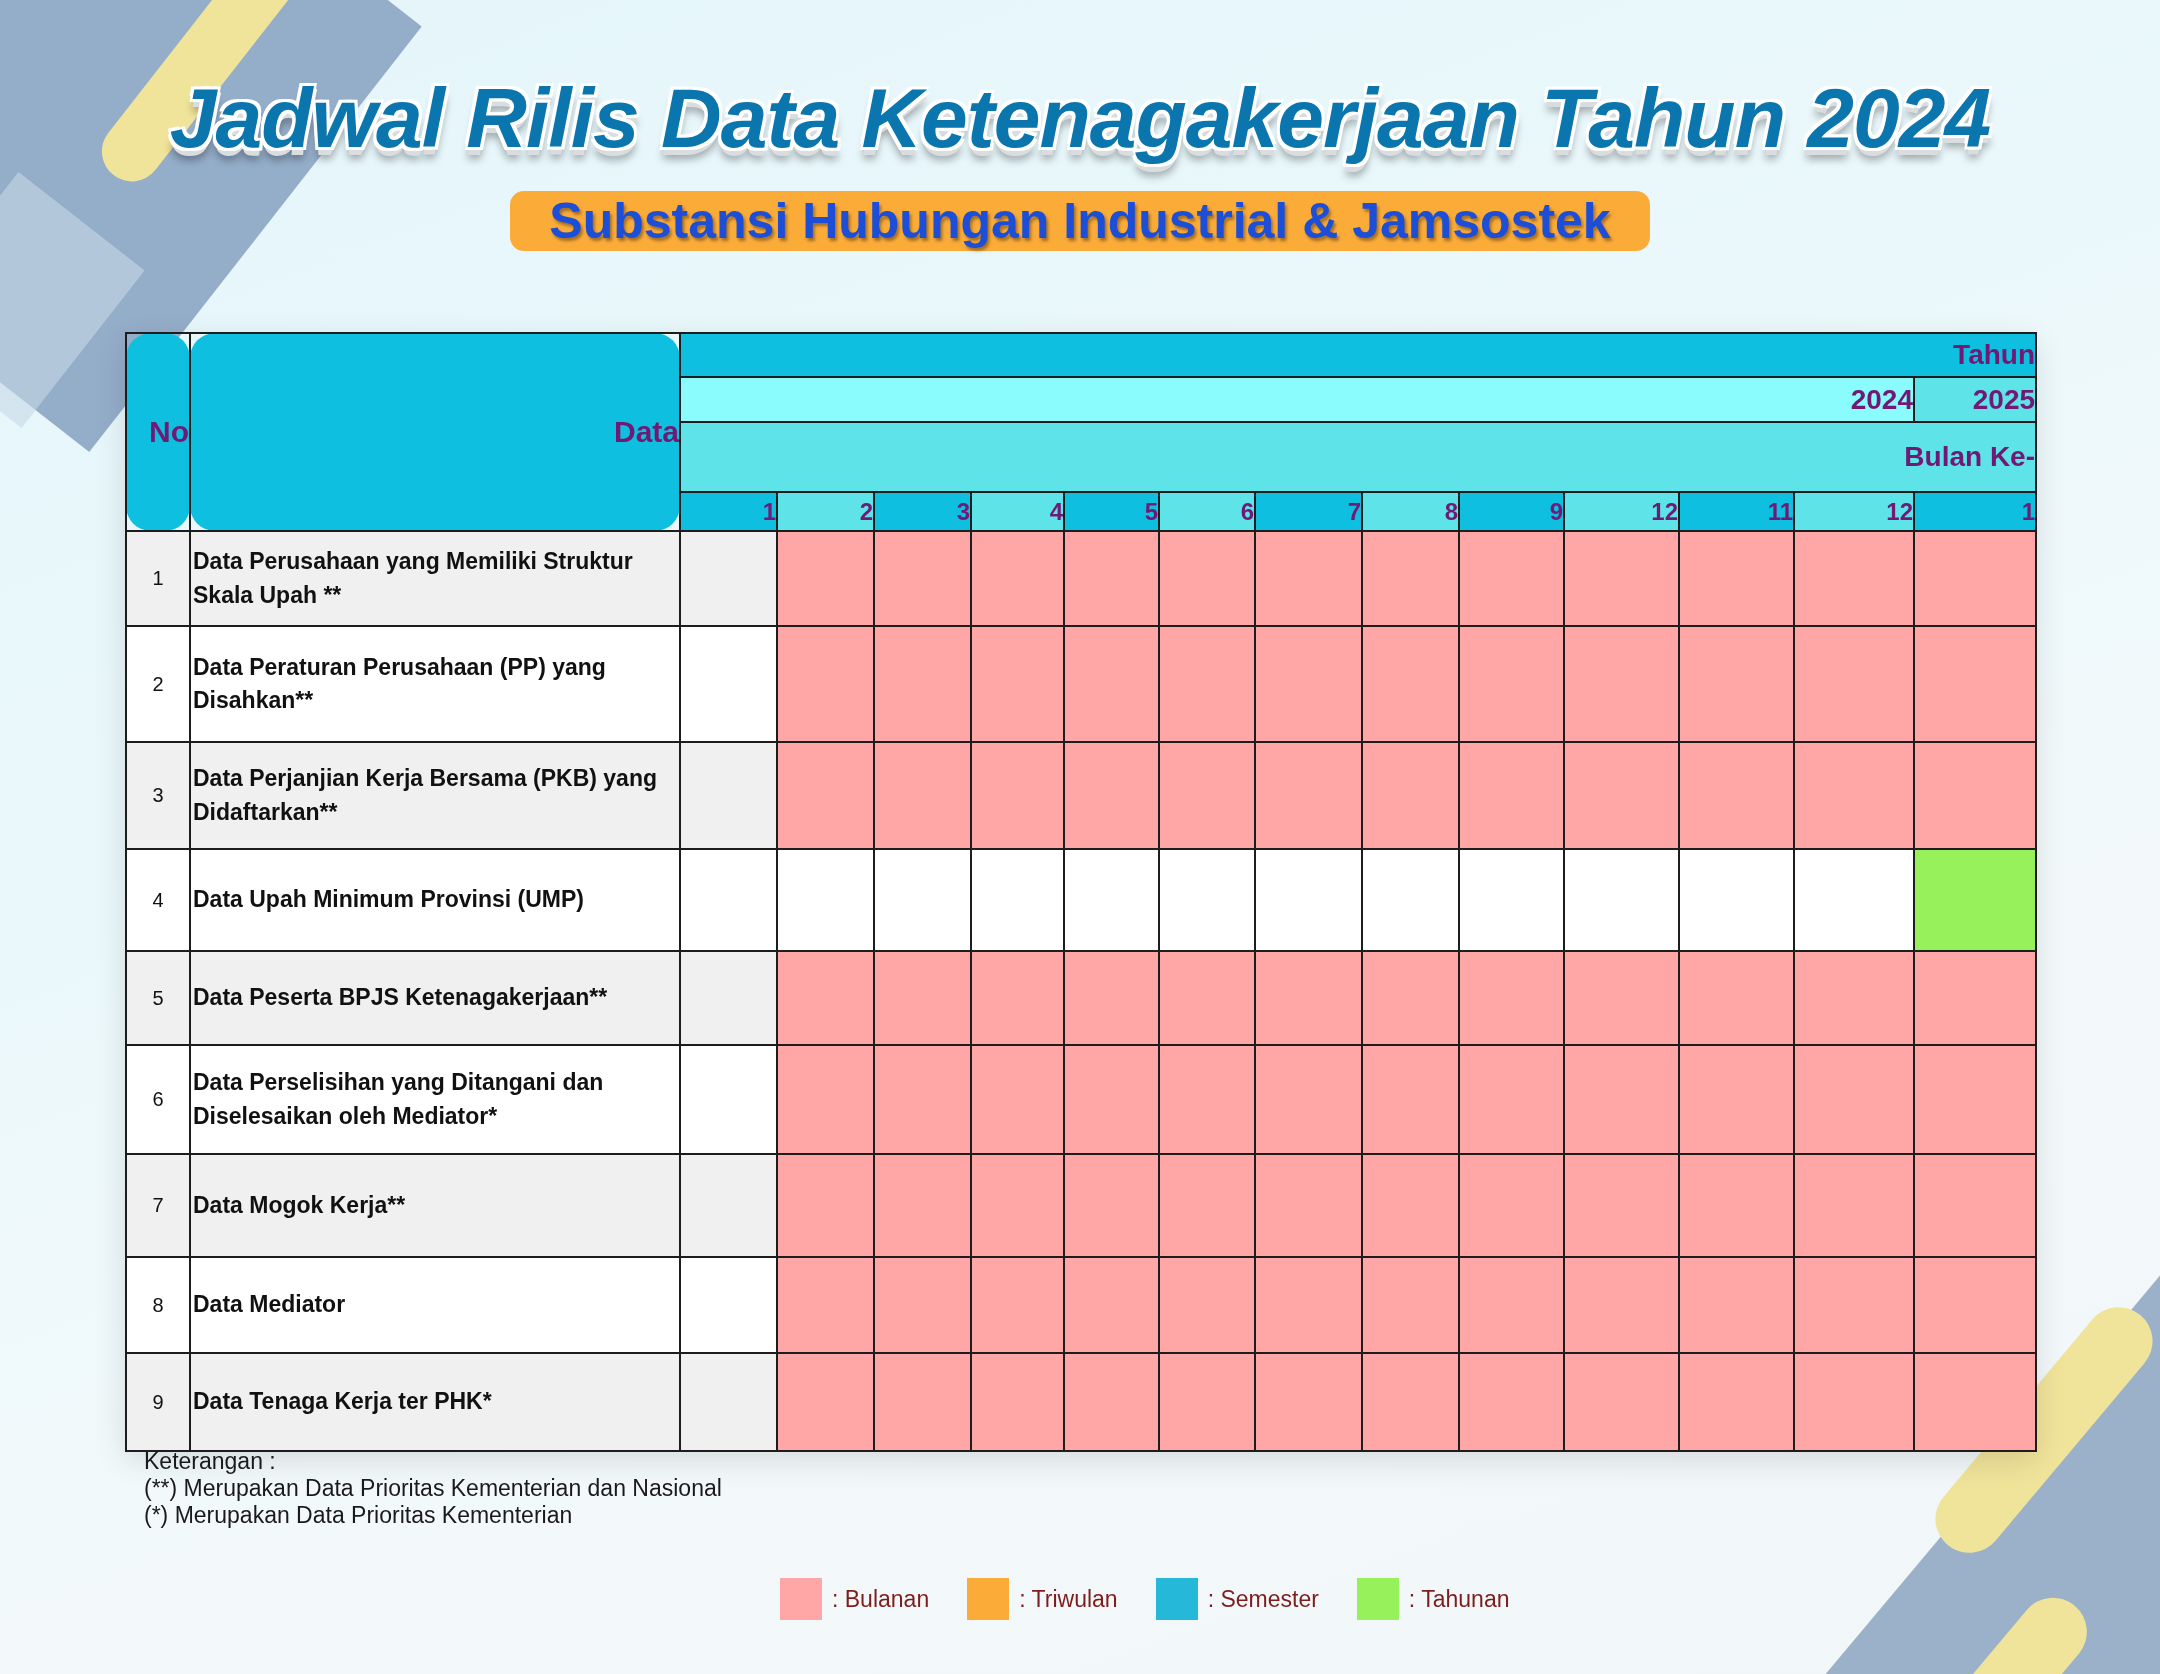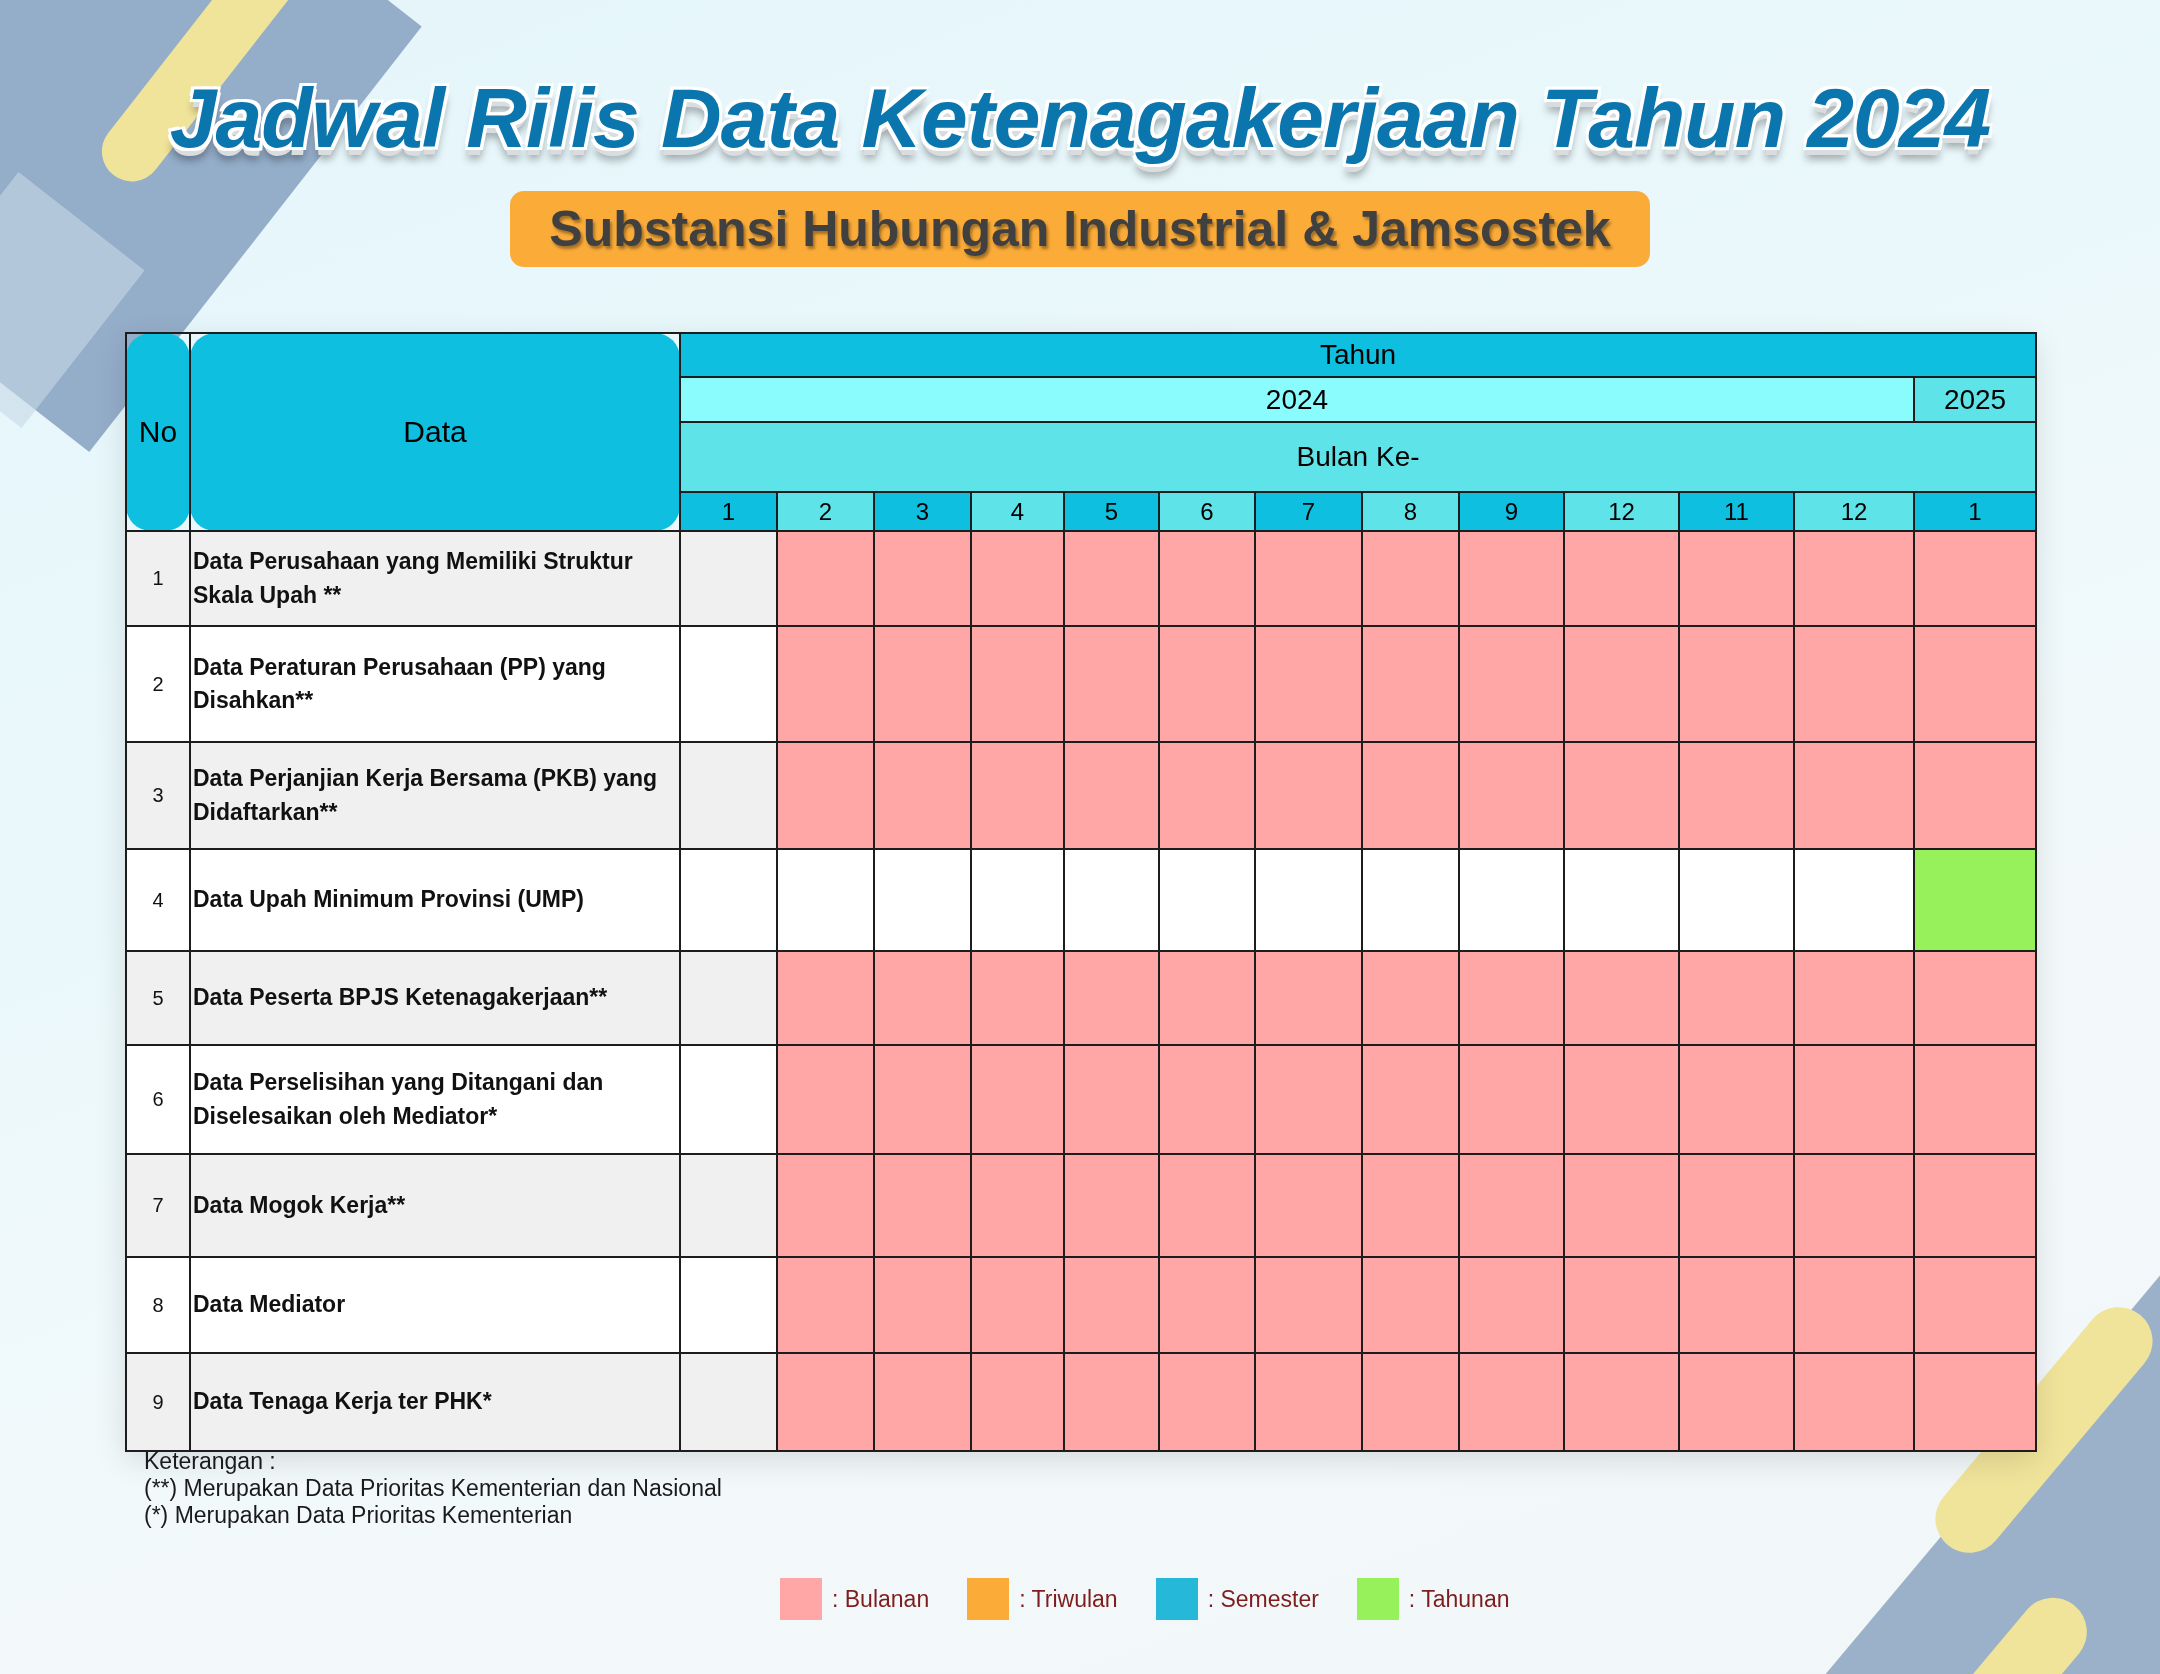--- a/index.html
+++ b/index.html
@@ -35,33 +35,33 @@
     background: #f0e39a; border-radius: 34px; transform: rotate(40deg);
   }
   .title {
     position: absolute; left: 0; top: 70px; width: 2160px; text-align: center;
     font-size: 84px; font-weight: 900; font-style: italic; letter-spacing: -1px;
     color: #0a76ad;
     text-shadow: 3px 3px 0 #ffffff, -3px -3px 0 #ffffff, 3px -3px 0 #ffffff, -3px 3px 0 #ffffff,
                  0 8px 0 #d9dde0, 0 12px 8px rgba(0,0,0,0.35);
   }
   .subtitle-pill {
-    position: absolute; left: 510px; top: 191px; width: 1140px; height: 76px;
+    position: absolute; left: 510px; top: 191px; width: 1140px; height: 60px;
     background: #fbab38; border-radius: 14px;
     display: flex; align-items: center; justify-content: center;
-    font-size: 50px; font-weight: 700; color: #404040;
+    font-size: 50px; font-weight: 700; color: #1d4ed8;
     text-shadow: 2px 3px 3px rgba(0,0,0,0.35);
   }
   .table-wrap {
     position: absolute; left: 125px; top: 332px; width: 1910px; height: 1118px;
     box-shadow: 0 10px 30px rgba(0,0,0,0.12);
   }
   table { border-collapse: collapse; table-layout: fixed; width: 1910px; }
   td, th { border: 2px solid #1d1d1d; padding: 0; }
-  th { font-weight: 400; color: #000000; }
+  th { font-weight: 700; color: #701a75; text-align: right; }
   .hdr-dark { background: #0fbfe0; }
   .hdr-mid { background: #5de3e8; }
   .hdr-light { background: #8bfcfd; }
   .h-no, .h-data { font-size: 30px; border-radius: 25px; }
   .h-tahun { height: 44px; font-size: 28px; }
   .h-year { height: 45px; font-size: 28px; }
   .h-bulan { height: 70px; font-size: 28px; }
   .h-month { height: 39px; font-size: 24px; }
   .c-no { text-align: center; font-size: 20px; color: #111; }
   .c-data { font-size: 23px; font-weight: 700; color: #111; padding-left: 2px; line-height: 1.45; }

